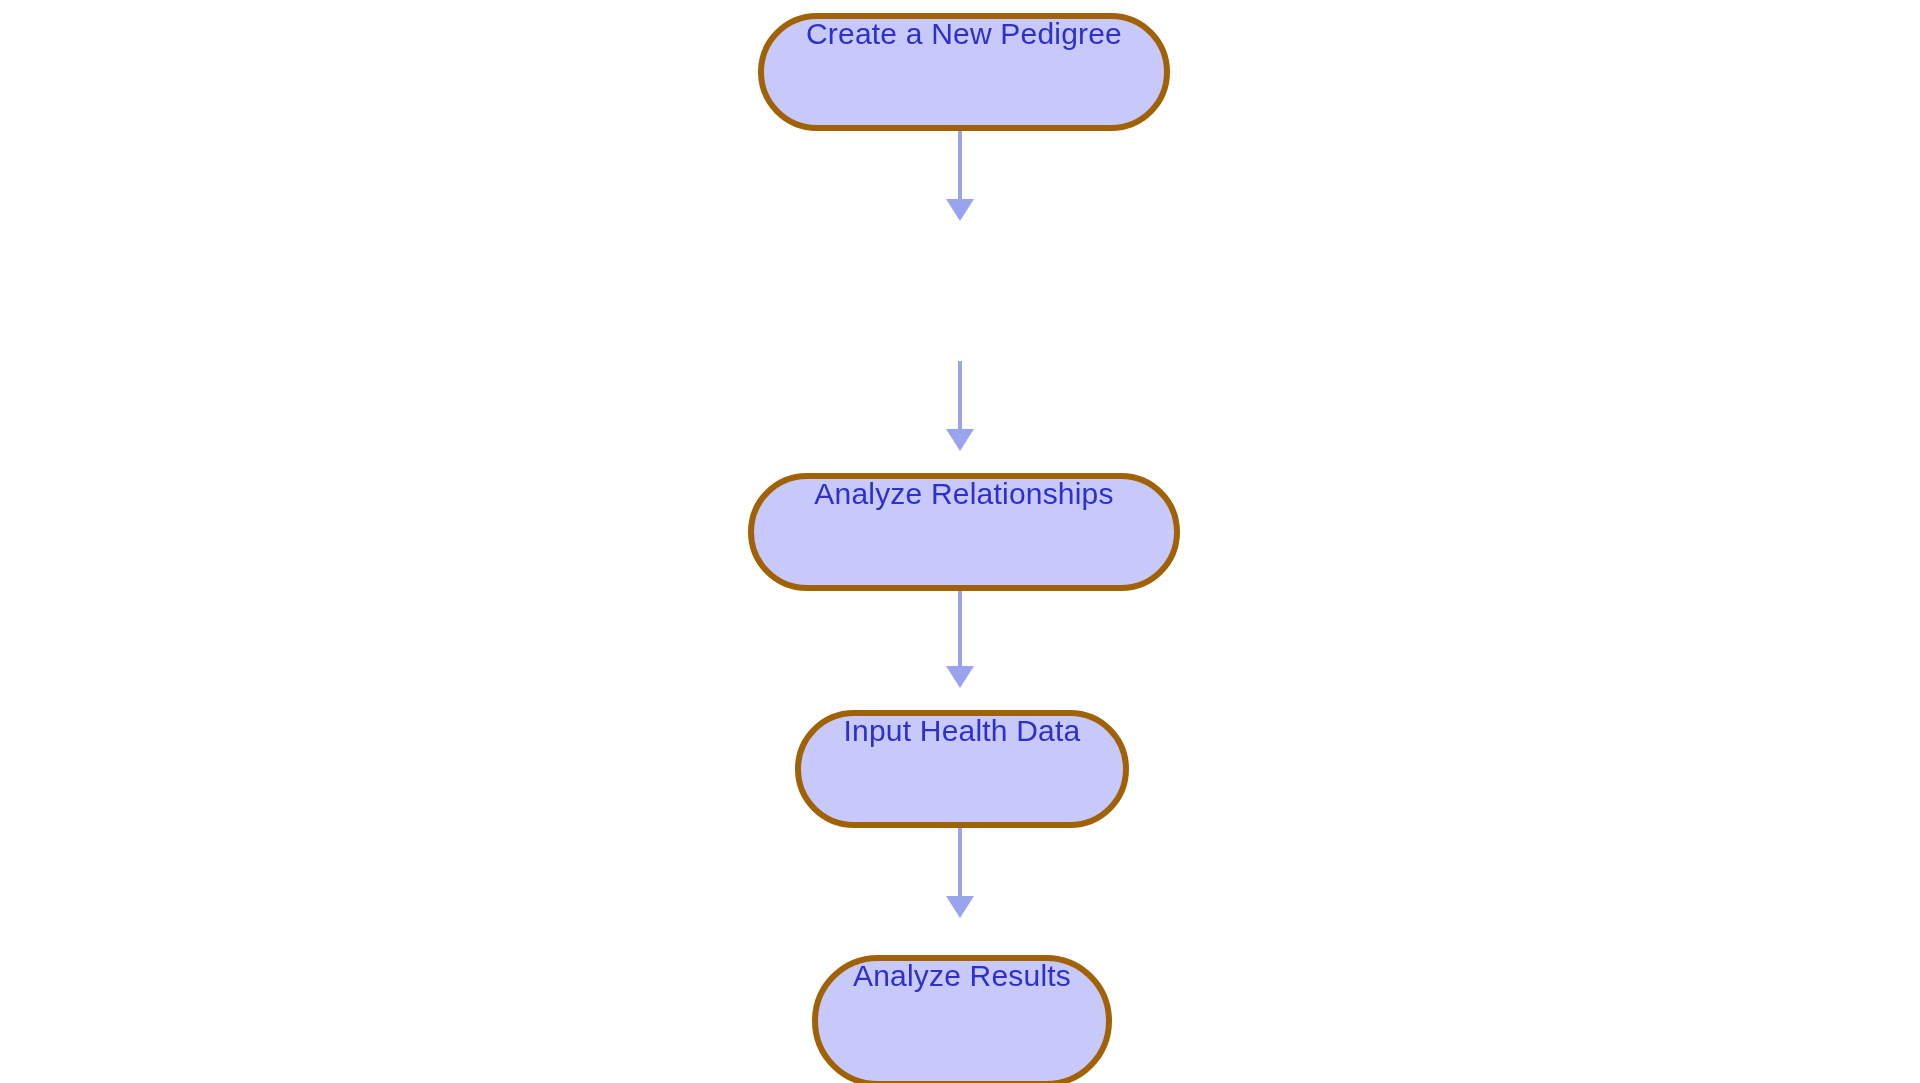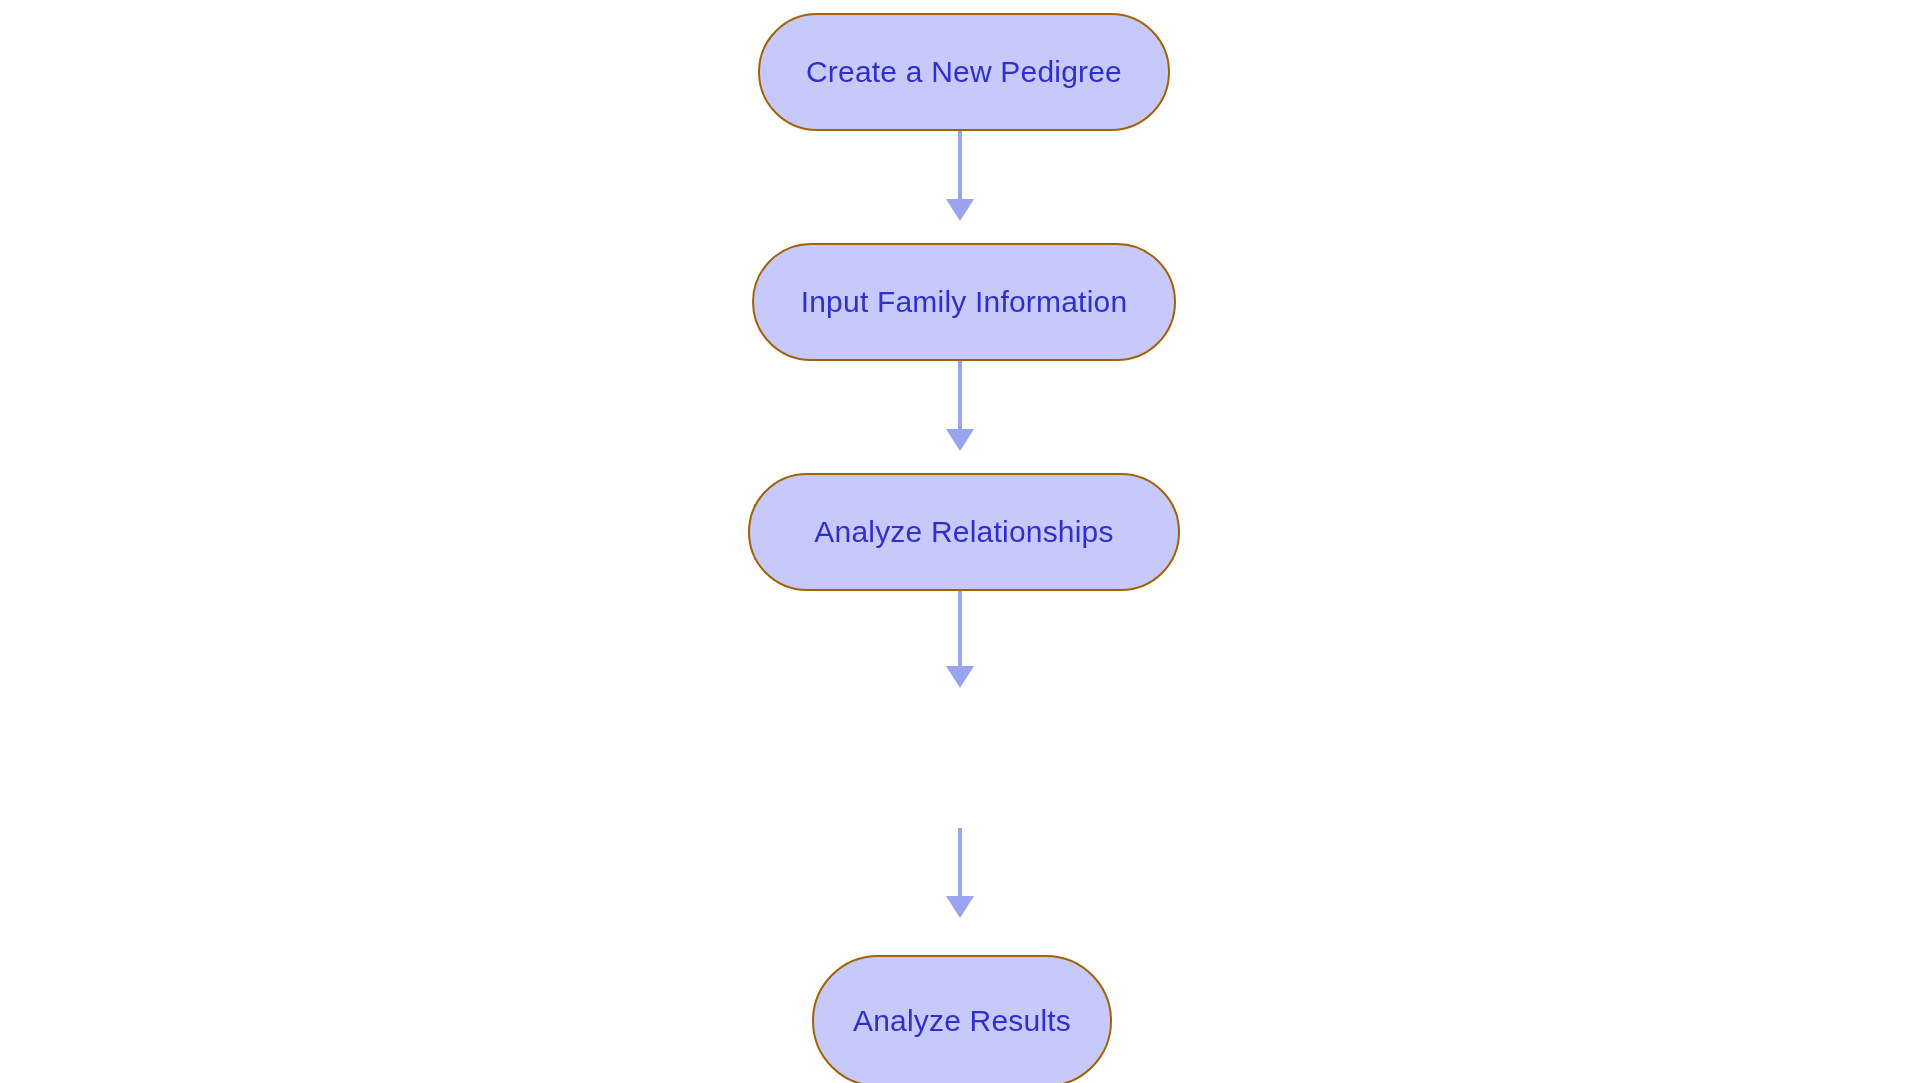--- a/index.html
+++ b/index.html
@@ -17,24 +17,23 @@
   #flow-canvas {
     position: relative;
     width: 1920px;
     height: 1083px;
     background: #ffffff;
   }
   .flow-node {
     position: absolute;
     box-sizing: border-box;
     background: #c6c9f9;
-    border: 2px solid #a16207;
+    border: 6px solid #a16207;
     border-radius: 999px;
     display: flex;
-    align-items: center;
     justify-content: center;
     color: #2f2fcc;
     font-family: "Liberation Sans", sans-serif;
     font-size: 30px;
     font-weight: 400;
     letter-spacing: 0.2px;
     white-space: nowrap;
     user-select: none;
   }
   .node-label {
@@ -76,26 +75,26 @@
 
     <div class="connector" style="left:958px; top:828px; height:68px;"></div>
     <div class="arrowhead" style="left:946px; top:896px;"></div>
 
   </div>
 
   <div class="flow-node" style="left:758px; top:13px; width:412px; height:118px;">
     <span class="node-label">Create a New Pedigree</span>
   </div>
 
-  <div class="flow-node" style="left:752px; top:243px; width:424px; height:118px;">
-    <span class="node-label">Input Family Information</span>
-  </div>
 
   <div class="flow-node" style="left:748px; top:473px; width:432px; height:118px;">
     <span class="node-label">Analyze Relationships</span>
   </div>
 
+  <div class="flow-node" style="left:795px; top:710px; width:334px; height:118px;">
+    <span class="node-label">Input Health Data</span>
+  </div>
 
   <div class="flow-node" style="left:812px; top:940px; width:300px; height:132px;margin-top:15px;">
     <span class="node-label">Analyze Results</span>
   </div>
 
 </div>
 
 </body></html>

